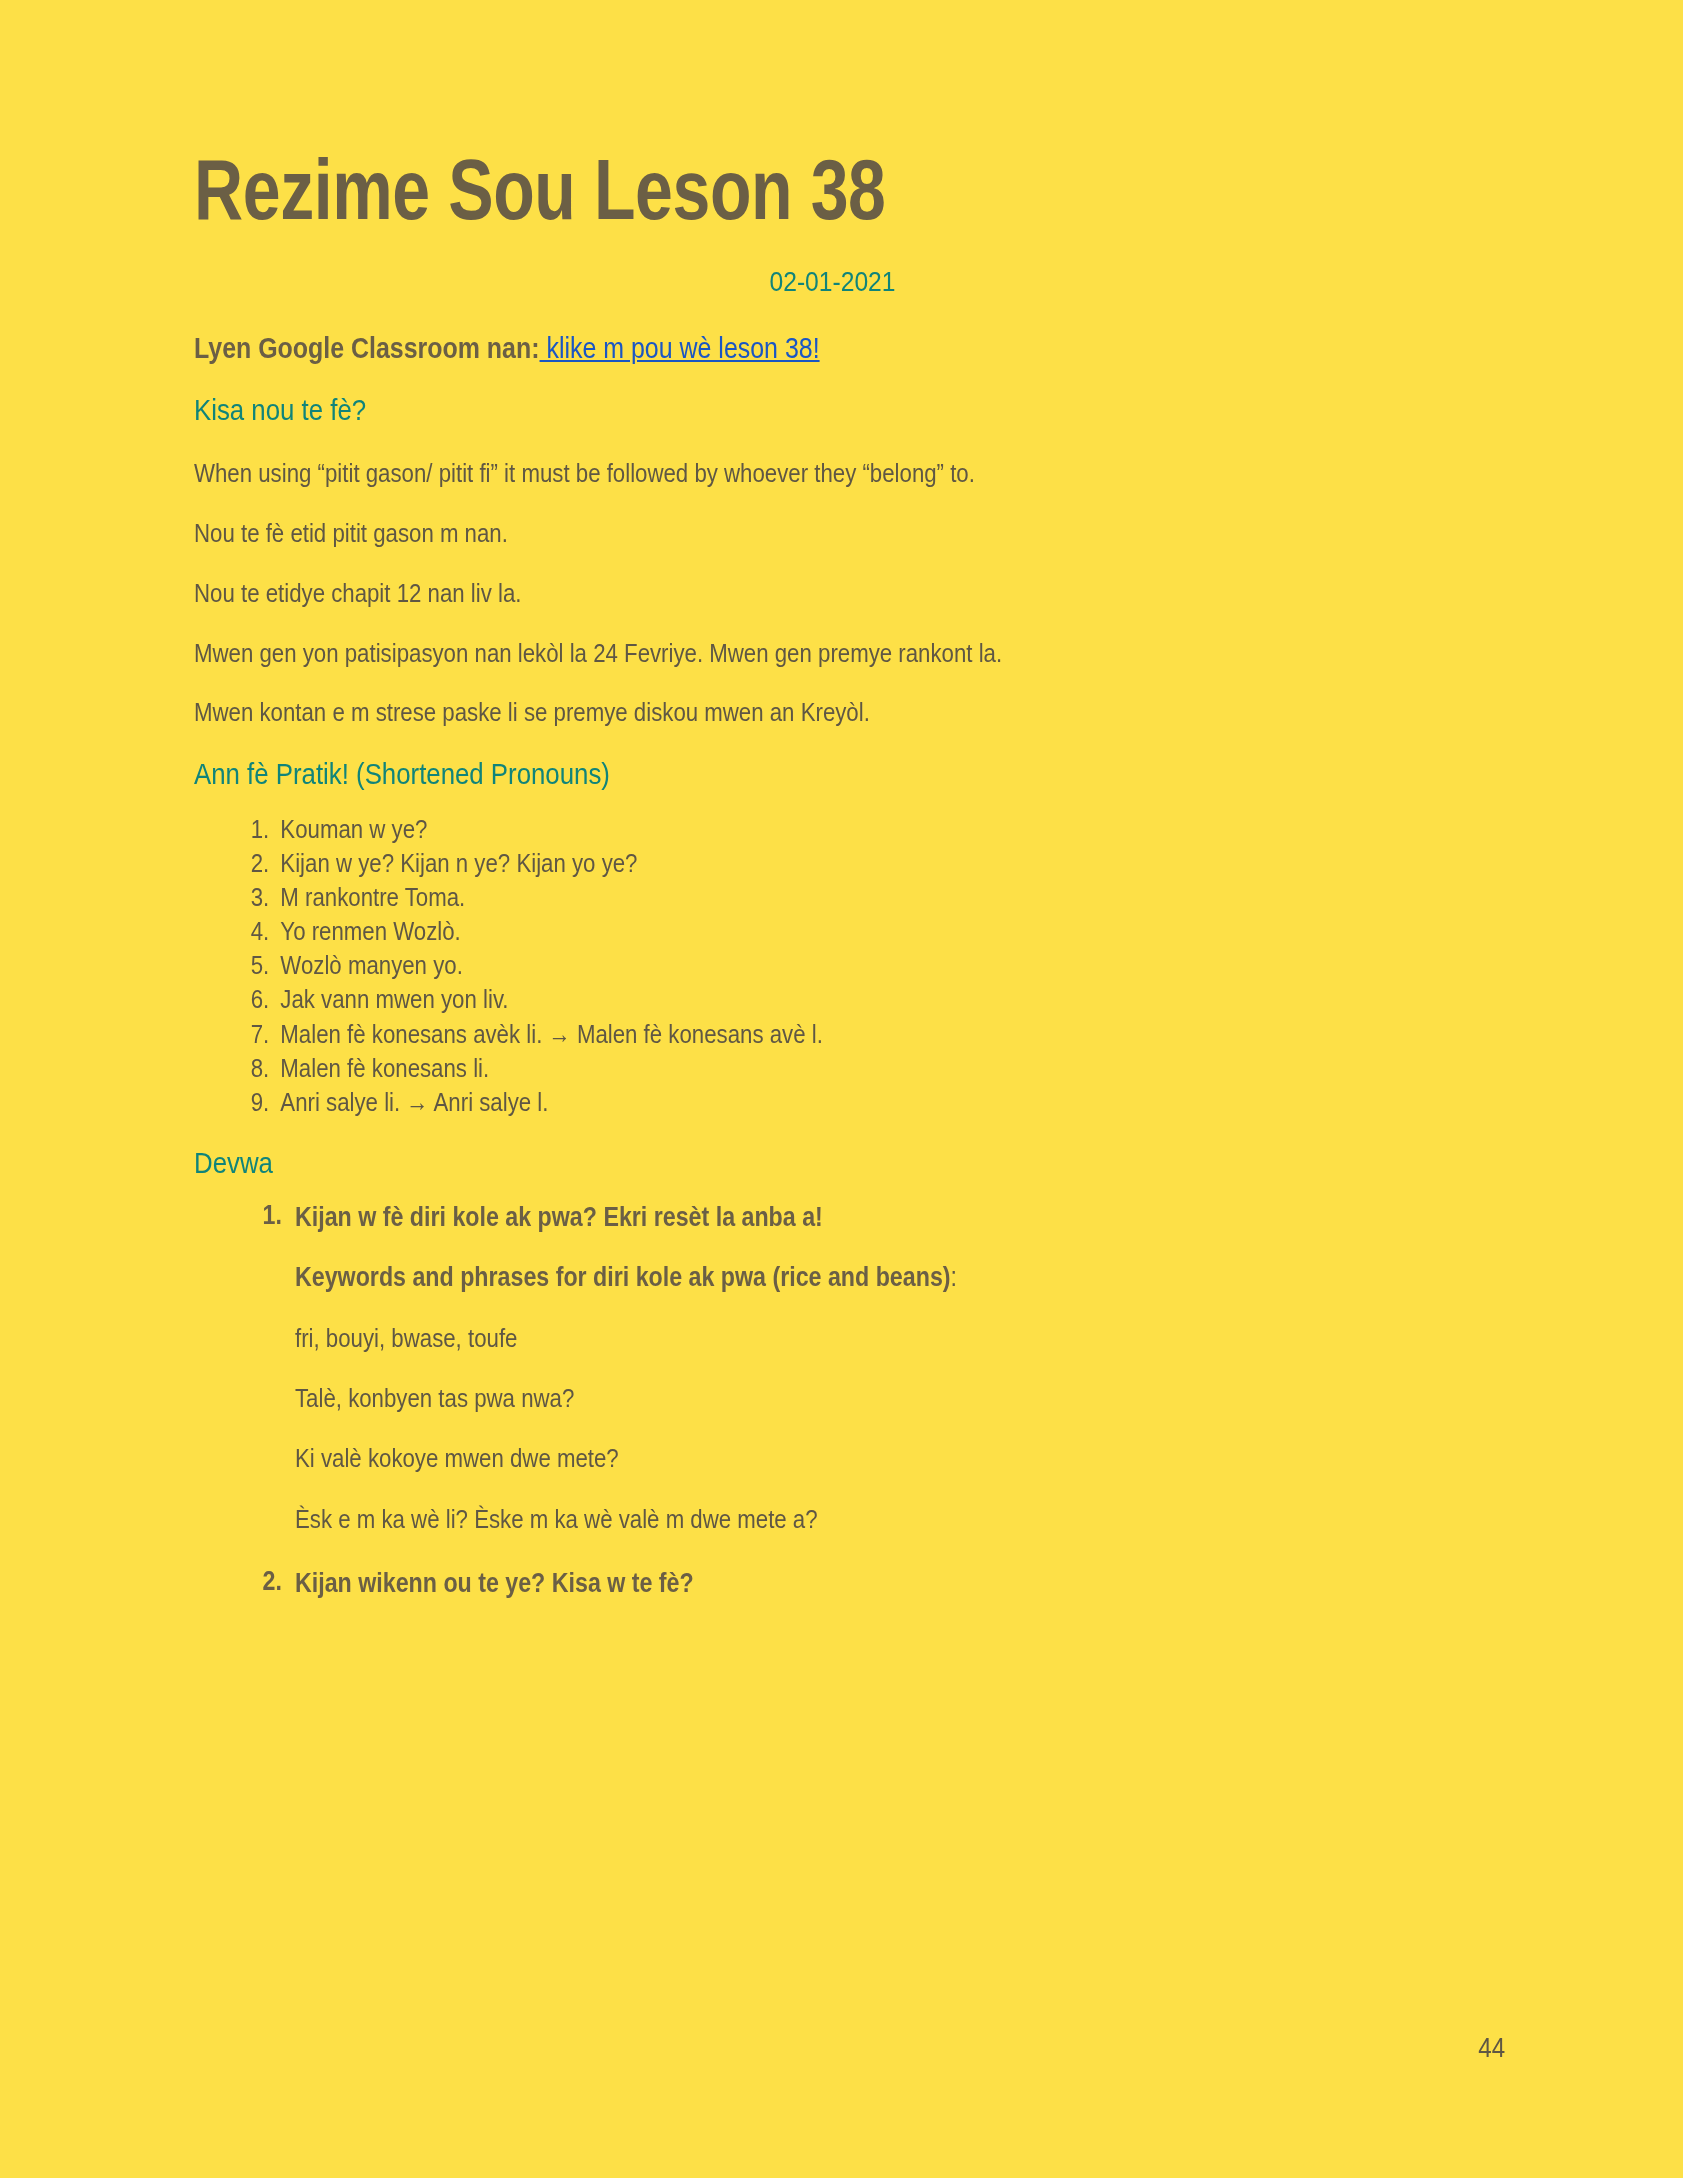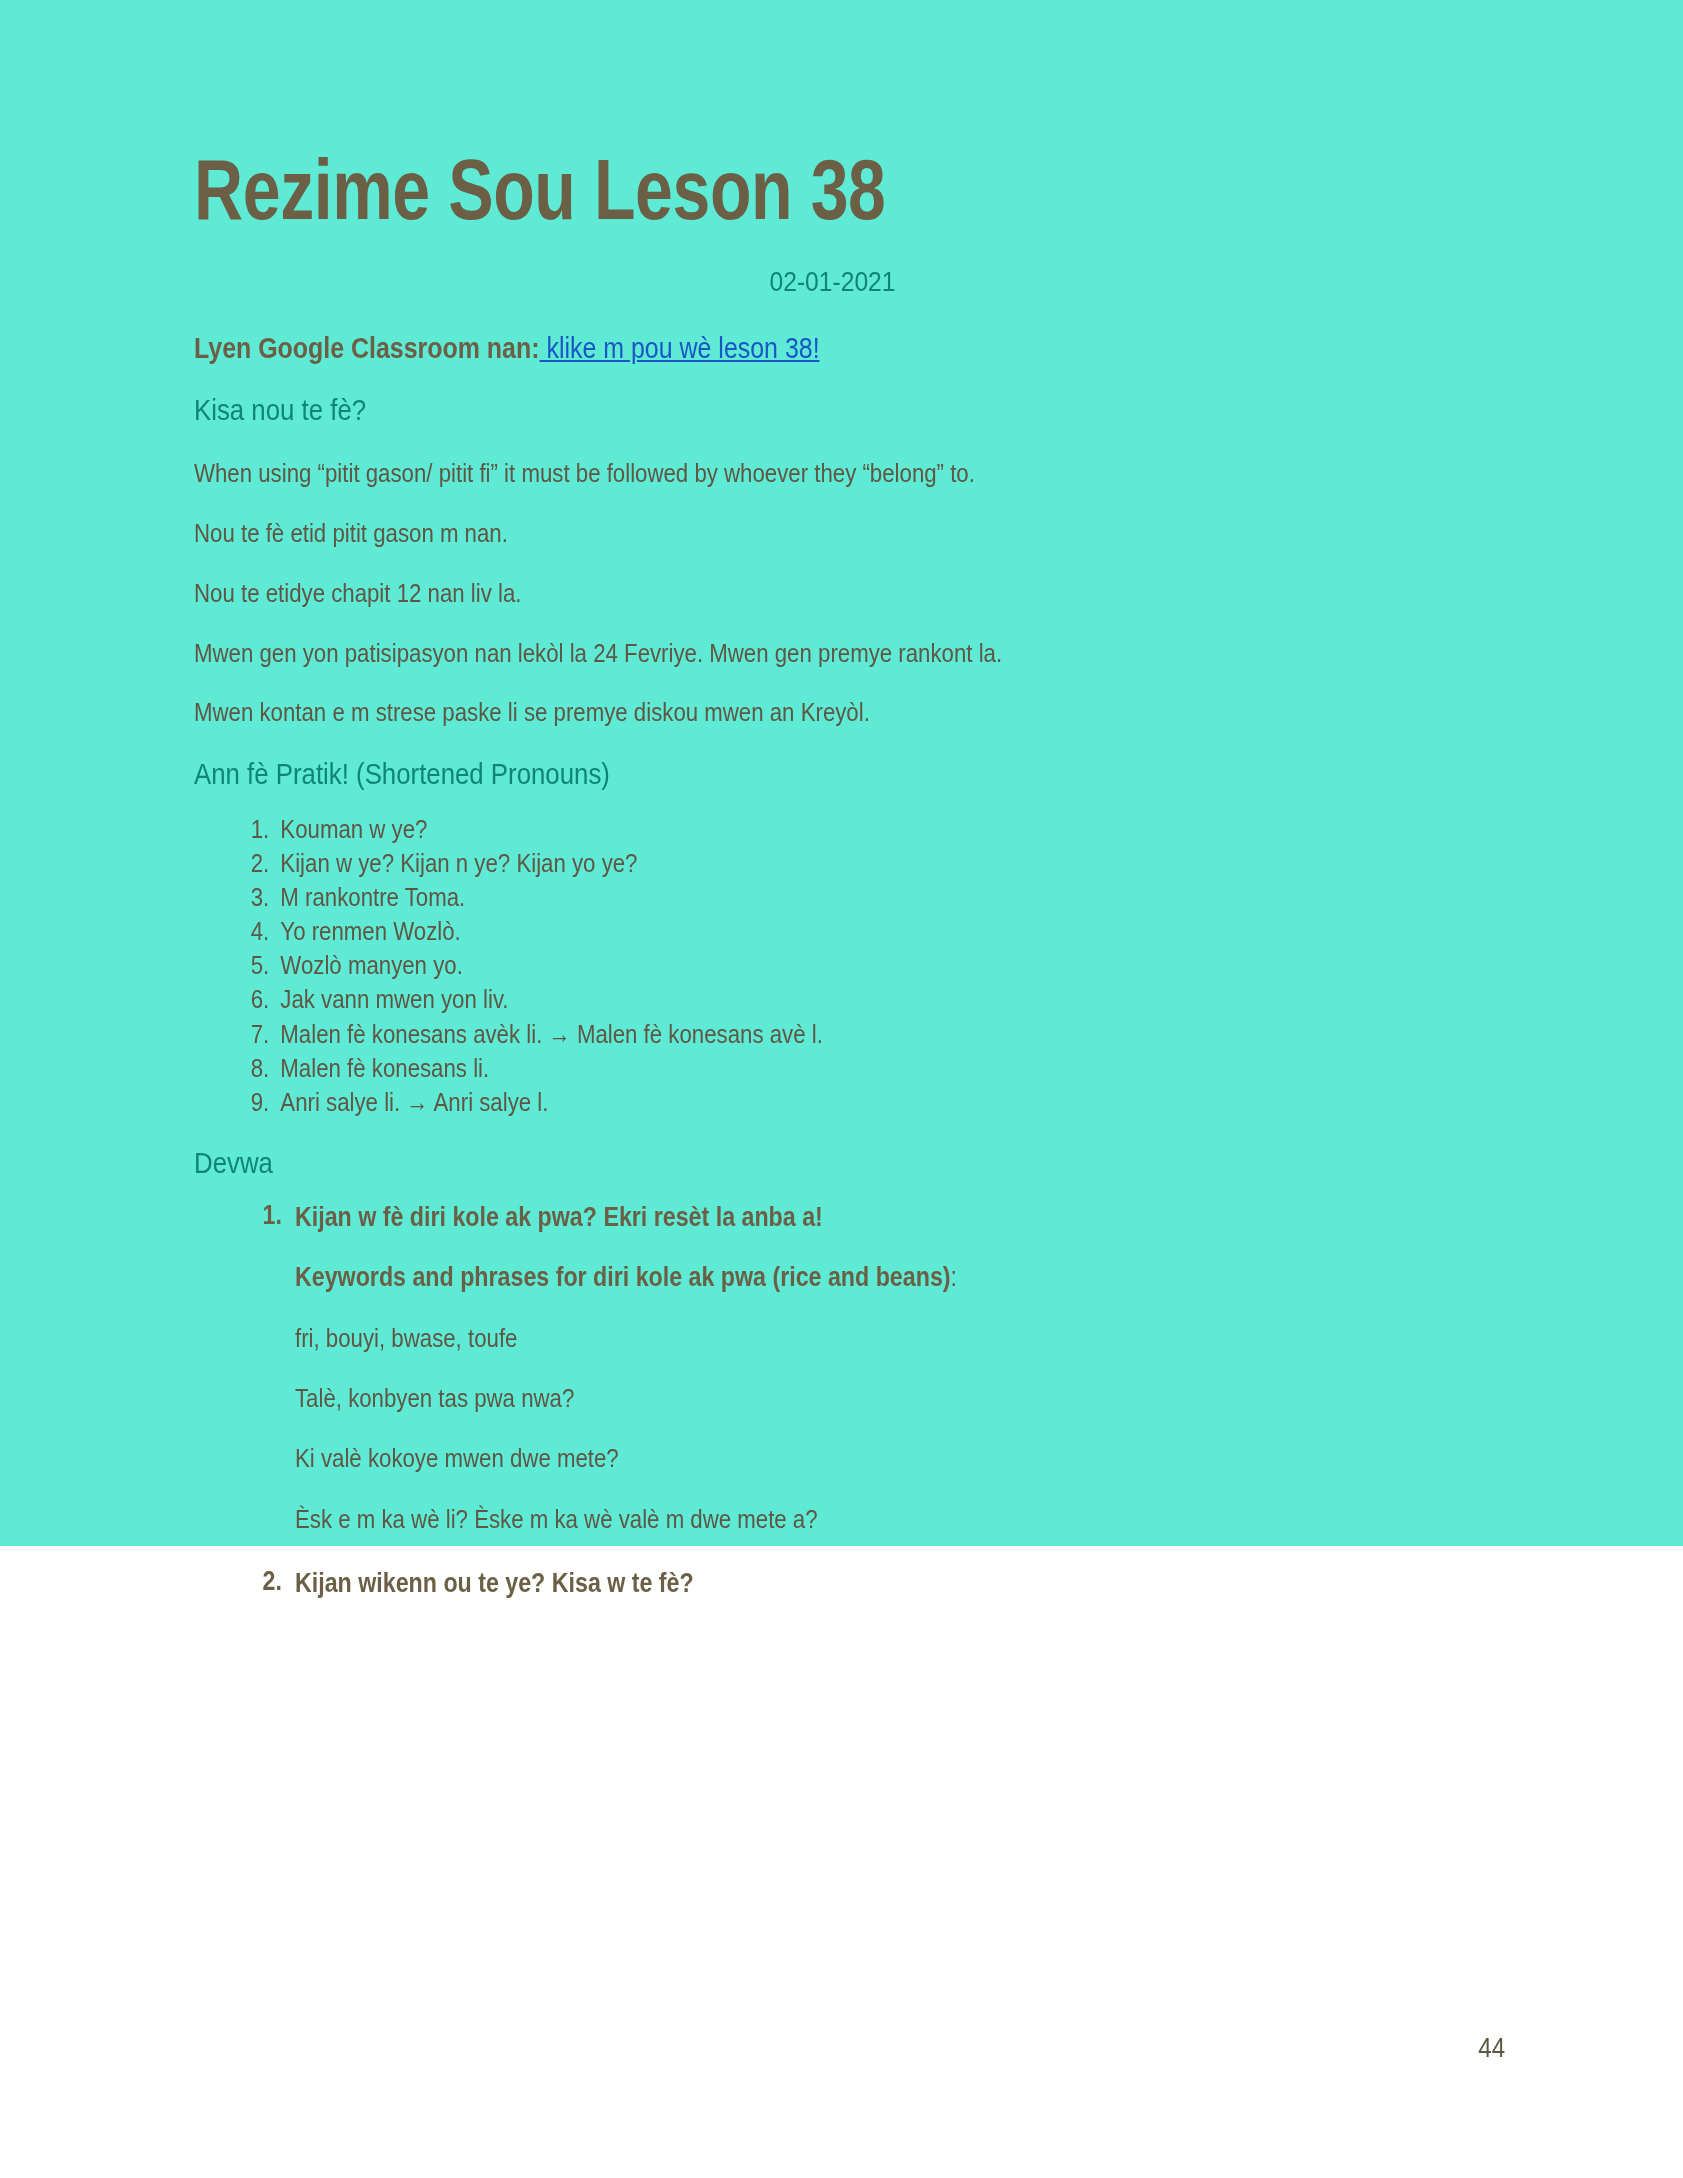--- a/index.html
+++ b/index.html
@@ -11,22 +11,22 @@
     width: 1683px;
     height: 2178px;
     font-family: "Liberation Sans", sans-serif;
     position: relative;
     overflow: hidden;
   }
   .page {
     position: absolute;
     left: 0; top: 0;
     width: 1683px;
-    height: 1546px;
-    background: #5eead4;
+    height: 2178px;
+    background: #fde047;
   }
   .content {
     position: absolute;
     left: 194px;
     top: 0;
     width: 1277px;
   }
 
   
   .doc-title {

